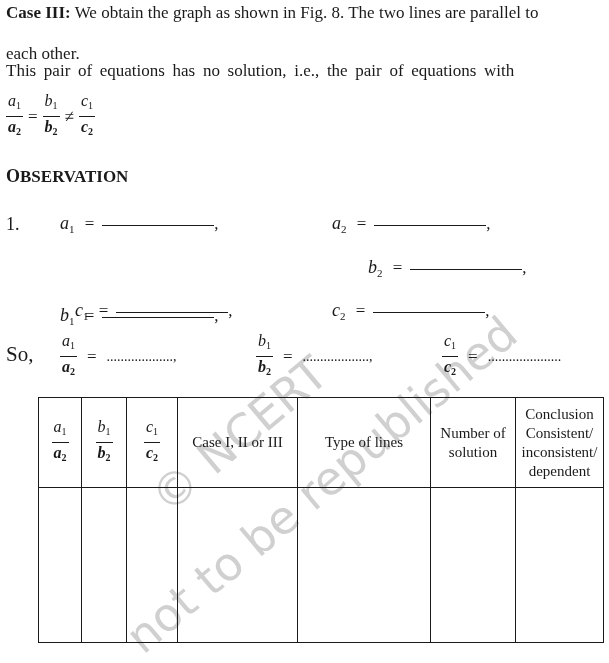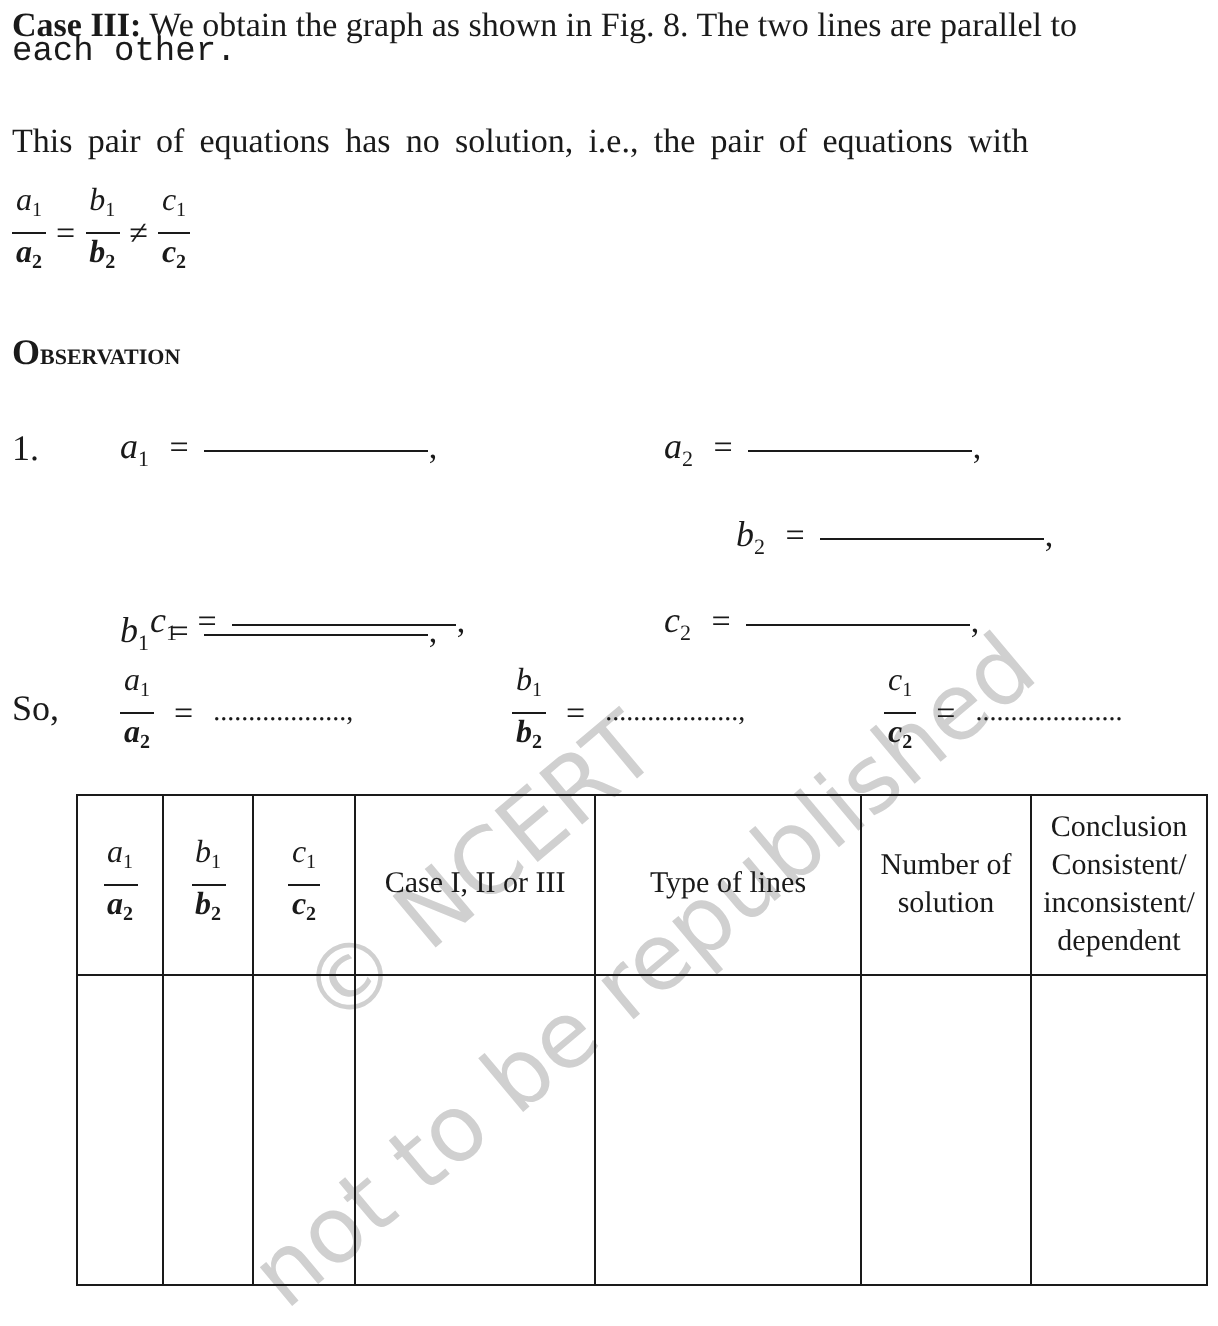--- a/index.html
+++ b/index.html
@@ -22,21 +22,21 @@
     .var sub { font-size: 11px; font-style: normal; vertical-align: -4px; }
     .blank {
       display: inline-block; width: 112px; border-bottom: 1.2px solid #1a1a1a;
       vertical-align: 3px; margin-left: 8px;
     }
     .dots {
       display: inline-block; letter-spacing: 0; font-size: 14px;
       vertical-align: 1px;
     }
     .sc-big { font-size: 18px; font-weight: bold; }
-    .sc-small { font-size: 11px; font-weight: bold; }
+    .sc-small { font-size: 17px; font-weight: bold; }
     table.obs {
       position: absolute; left: 38px; top: 397px;
       border-collapse: collapse; table-layout: fixed;
     }
     table.obs td {
       border: 1.6px solid #1a1a1a; padding: 0; text-align: center;
       vertical-align: middle; font-size: 15px; line-height: 19px;
     }
     .watermark {
       position: absolute; color: #d0d0d0; font-family: "DejaVu Sans", sans-serif;
@@ -50,21 +50,21 @@
 <div class="watermark" style="left:175px; top:470px; transform: rotate(-40deg);">
   <span>© NCERT</span>
 </div>
 <div class="watermark" style="left:150px; top:610px; transform: rotate(-40deg);">
   <span>not to be republished</span>
 </div>
 
 <div class="abs p" style="left:6px; top:2px;">
   <span class="bold">Case III:</span><span> We obtain the graph as shown in Fig. 8. The two lines are parallel to</span>
 </div>
-<div class="abs p" style="left:6px; top:16px;font-family:Liberation Mono, monospace;">each other.</div>
+<div class="abs p" style="left:6px; top:43px;">each other.</div>
 
 <div class="abs p" style="left:6px; top:60px; word-spacing:3.4px;">This pair of equations has no solution, i.e., the pair of equations with</div>
 
 <div class="abs p" style="left:6px; top:92px; display:flex; align-items:center; gap:5px;">
   <span class="frac">
     <span class="num"><span>a</span><sub>1</sub></span>
     <span class="den"><span>a</span><sub>2</sub></span>
   </span>
   <span>=</span>
   <span class="frac">
@@ -103,21 +103,21 @@
 </div>
 <div class="abs p" style="left:332px; top:256px;margin-left:36px;">
   <span class="var"><span>b</span><sub>2</sub></span>
   <span style="margin-left:6px;">=</span><span class="blank"></span><span>,</span>
 </div>
 <div class="abs p" style="left:332px; top:299px;text-align:center;">
   <span class="var"><span>c</span><sub>2</sub></span>
   <span style="margin-left:6px;">=</span><span class="blank"></span><span>,</span>
 </div>
 
-<div class="abs p" style="left:6px; top:343px; font-size:18px;">So,</div>
+<div class="abs p" style="left:6px; top:343px; font-size:21px;">So,</div>
 
 <div class="abs p" style="left:60px; top:332px; display:flex; align-items:center; gap:10px;">
   <span class="frac">
     <span class="num"><span>a</span><sub>1</sub></span>
     <span class="den"><span>a</span><sub>2</sub></span>
   </span>
   <span>=</span>
   <span class="dots">...................,</span>
 </div>
 

